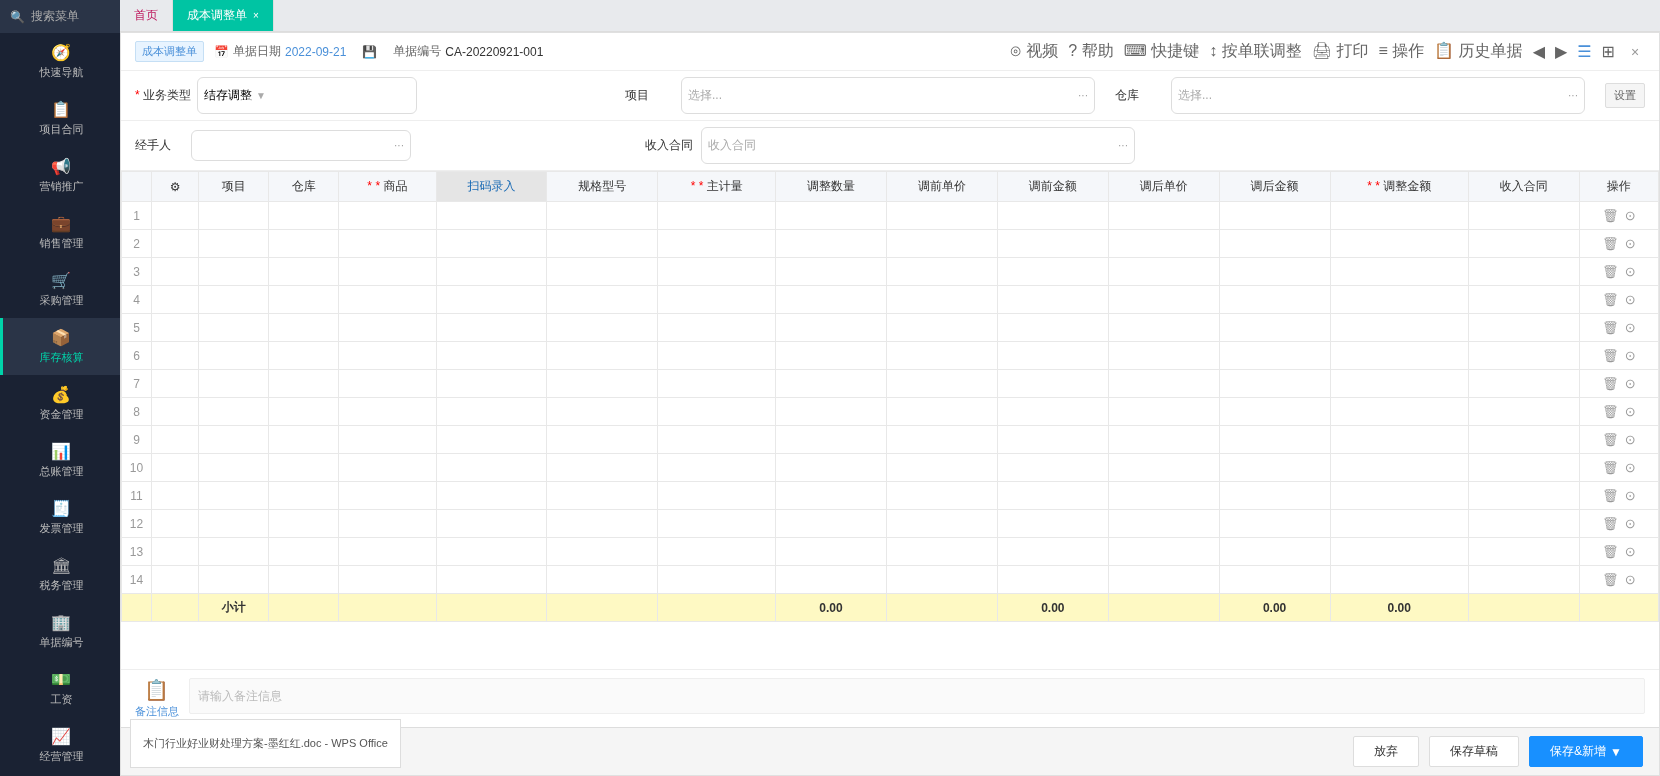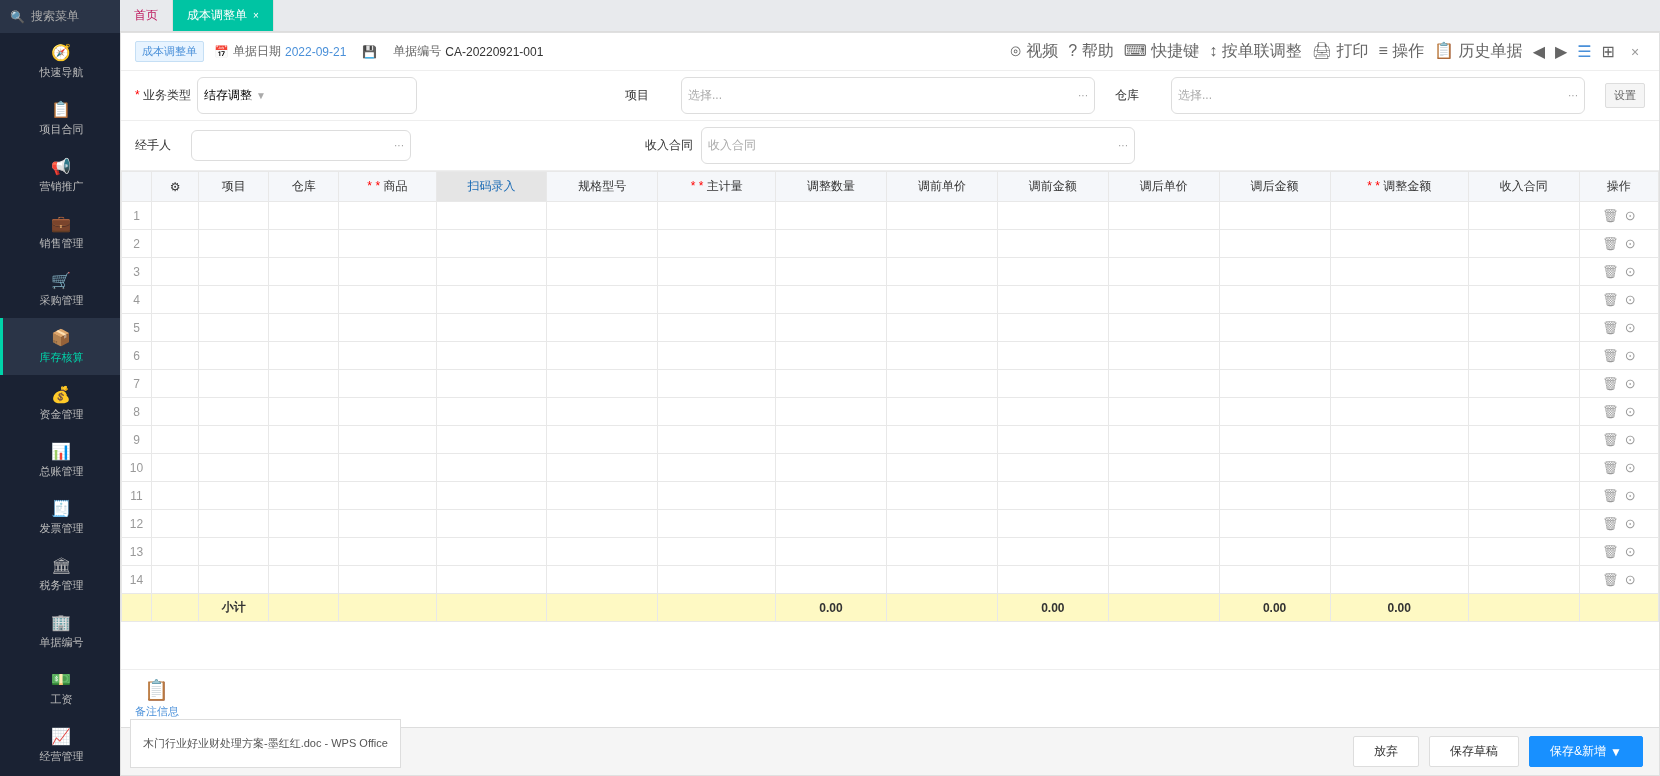--- a/index.html
+++ b/index.html
@@ -790,20 +790,23 @@
             </tr>
           </tbody>
       </table>
     </div>
 
     <div class="notes-area">
       <div class="notes-icon">
         <span class="icon">📋</span>
         <span>备注信息</span>
       </div>
+      <div class="notes-input">
+        <span style="color:#bbb;">请输入备注信息</span>
+      </div>
     </div>
 
     <div class="footer">
       <button class="btn">放弃</button>
       <button class="btn">保存草稿</button>
       <button class="btn btn-success">
         <span>保存&amp;新增</span>
         <span>▼</span>
       </button>
     </div>

